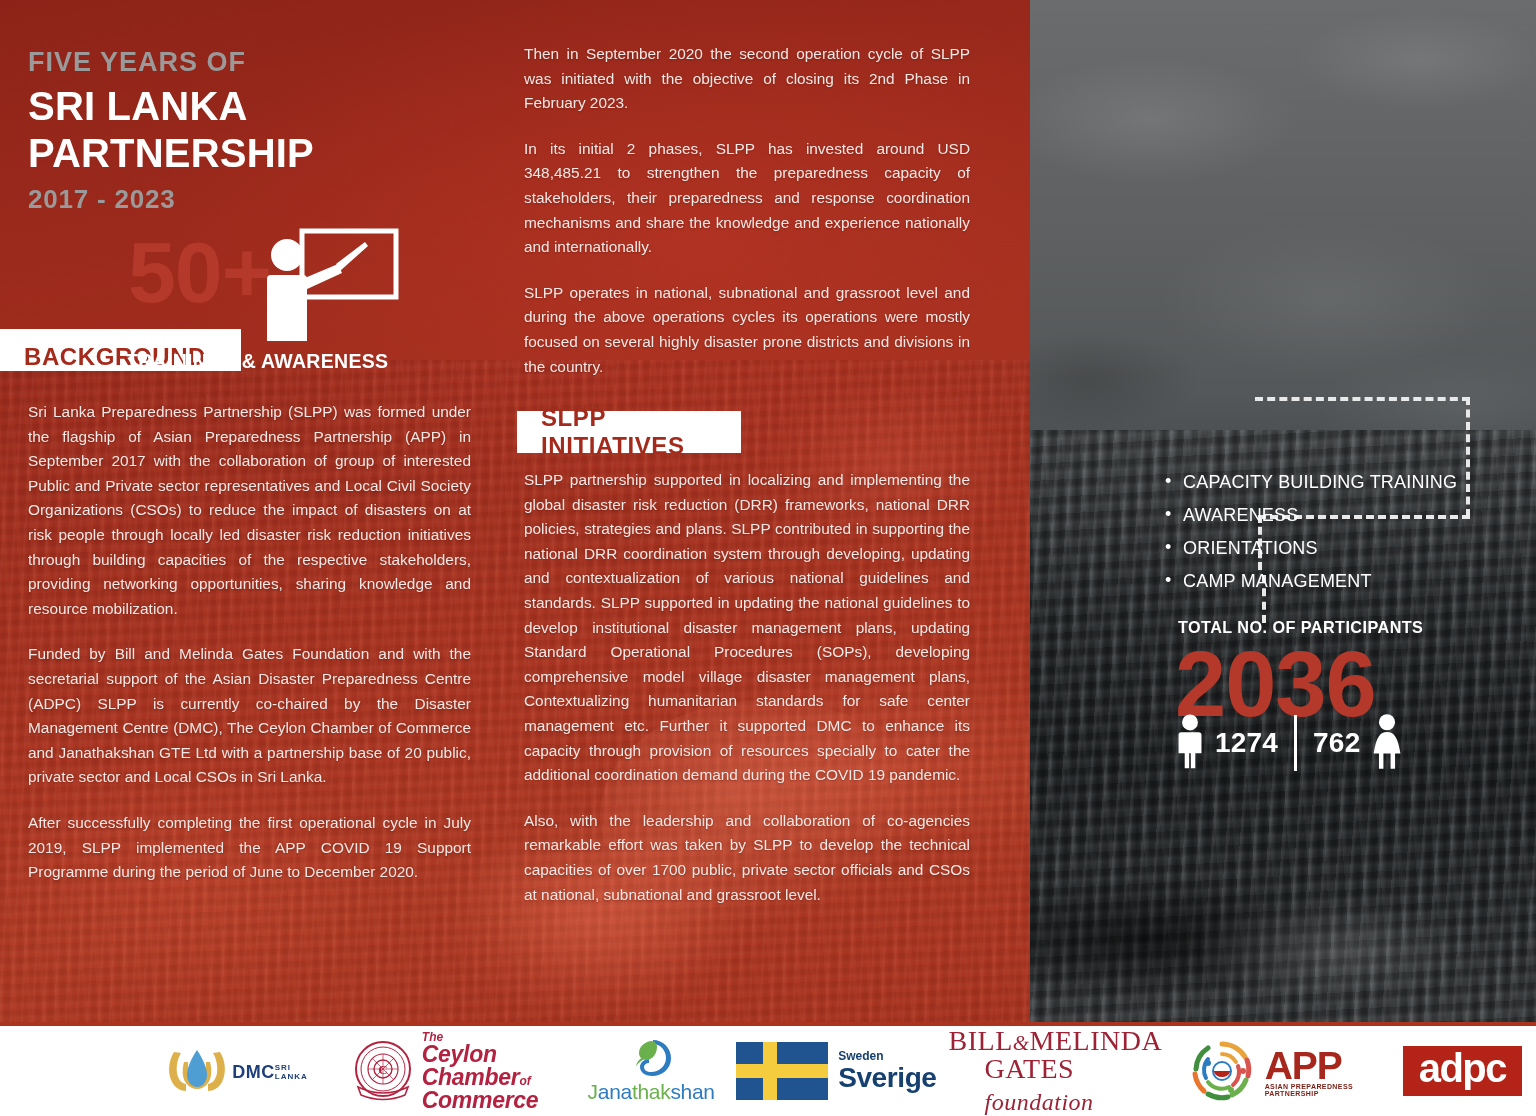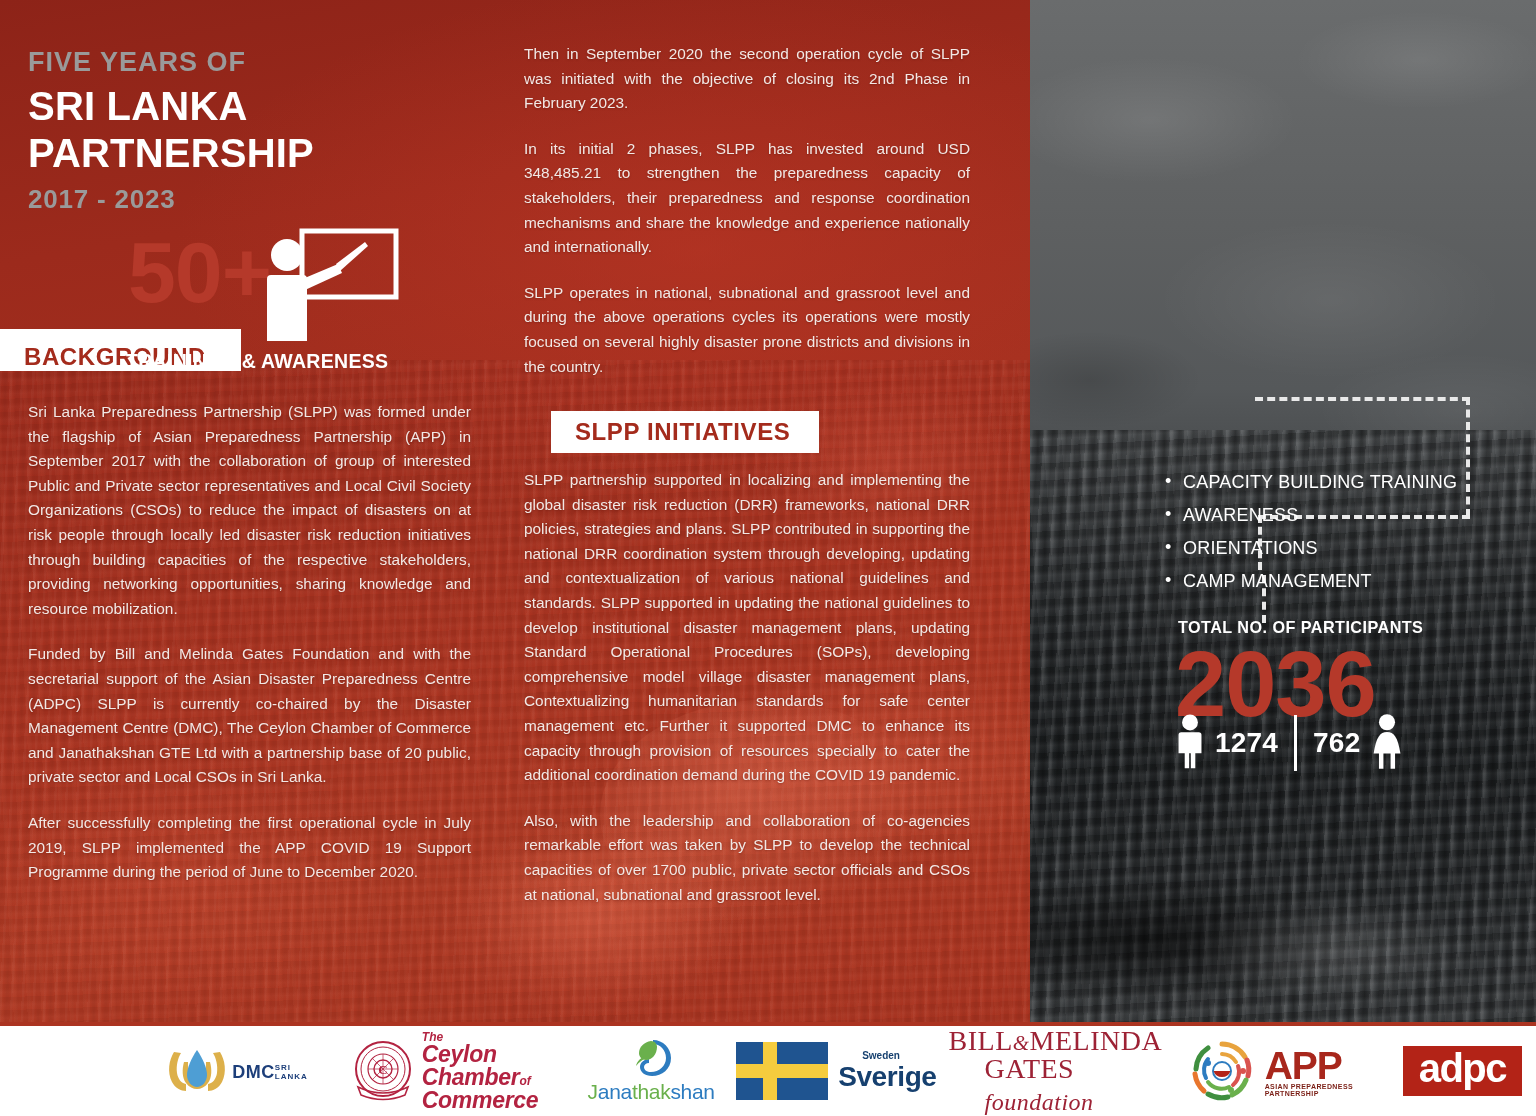--- a/index.html
+++ b/index.html
@@ -105,21 +105,21 @@
   .title-years {
     font-size:26px; font-weight:bold; color:#9a9a9a; letter-spacing:0.8px; margin-top:7px;
   }
 
   .section-tab {
     position:absolute; background:#ffffff; display:flex; align-items:center;
     padding:0 24px; height:42px;
   }
   .section-tab span { color:#a42b1c; font-size:24px; font-weight:bold; letter-spacing:0.6px; }
   .tab-background { left:0px; top:329px; width:241px;align-items:flex-end; }
-  .tab-initiatives { left:551px; top:411px; width:268px; }
+  .tab-initiatives { left:517px; top:411px; width:224px; }
 
   .body-text {
     color:#f2e8e5; font-size:15.4px; line-height:24.6px;
     text-align:justify; text-justify:inter-word;
     text-shadow:0 1px 2px rgba(80,15,8,0.35);
   }
   .body-text p { margin-bottom:21px; }
   .body-text p:last-child { margin-bottom:0; }
 
   .col-left-body { position:absolute; left:28px; top:400px; width:443px; }
@@ -210,21 +210,21 @@
   .jana-na { color:#2d7cc0; }
   .jana-rest { color:#6ab04c; }
   .jana-end { color:#2d7cc0; }
 
   
   .swe { width:215px; gap:10px; }
   .swe-flag { width:92px; height:58px; position:relative; background:#1f5490; }
   .swe-v { position:absolute; left:27px; top:0; width:14px; height:58px; background:#f5cc3e; }
   .swe-h { position:absolute; left:0; top:22px; width:92px; height:14px; background:#f5cc3e; }
   .swe-words { color:#16406f; line-height:1.05; }
-  .swe-sm { font-size:10px; font-weight:600;margin-left:24px; }
+  .swe-sm { font-size:12px; font-weight:600; }
   .swe-lg { font-size:28px; font-weight:bold; letter-spacing:-0.4px; }
 
   
   .gates { width:250px; flex-direction:column; color:#9d2235; }
   .gates-l1 { font-family:"Liberation Serif", serif; font-size:28px; letter-spacing:0.5px; }
   .gates-l2 { font-family:"Liberation Serif", serif; font-size:28px; letter-spacing:0.5px; margin-top:-4px; padding-left:36px; }
   .gates-amp { font-style:italic; font-size:21px; }
   .gates-found { font-style:italic; font-size:24px; }
 
   

